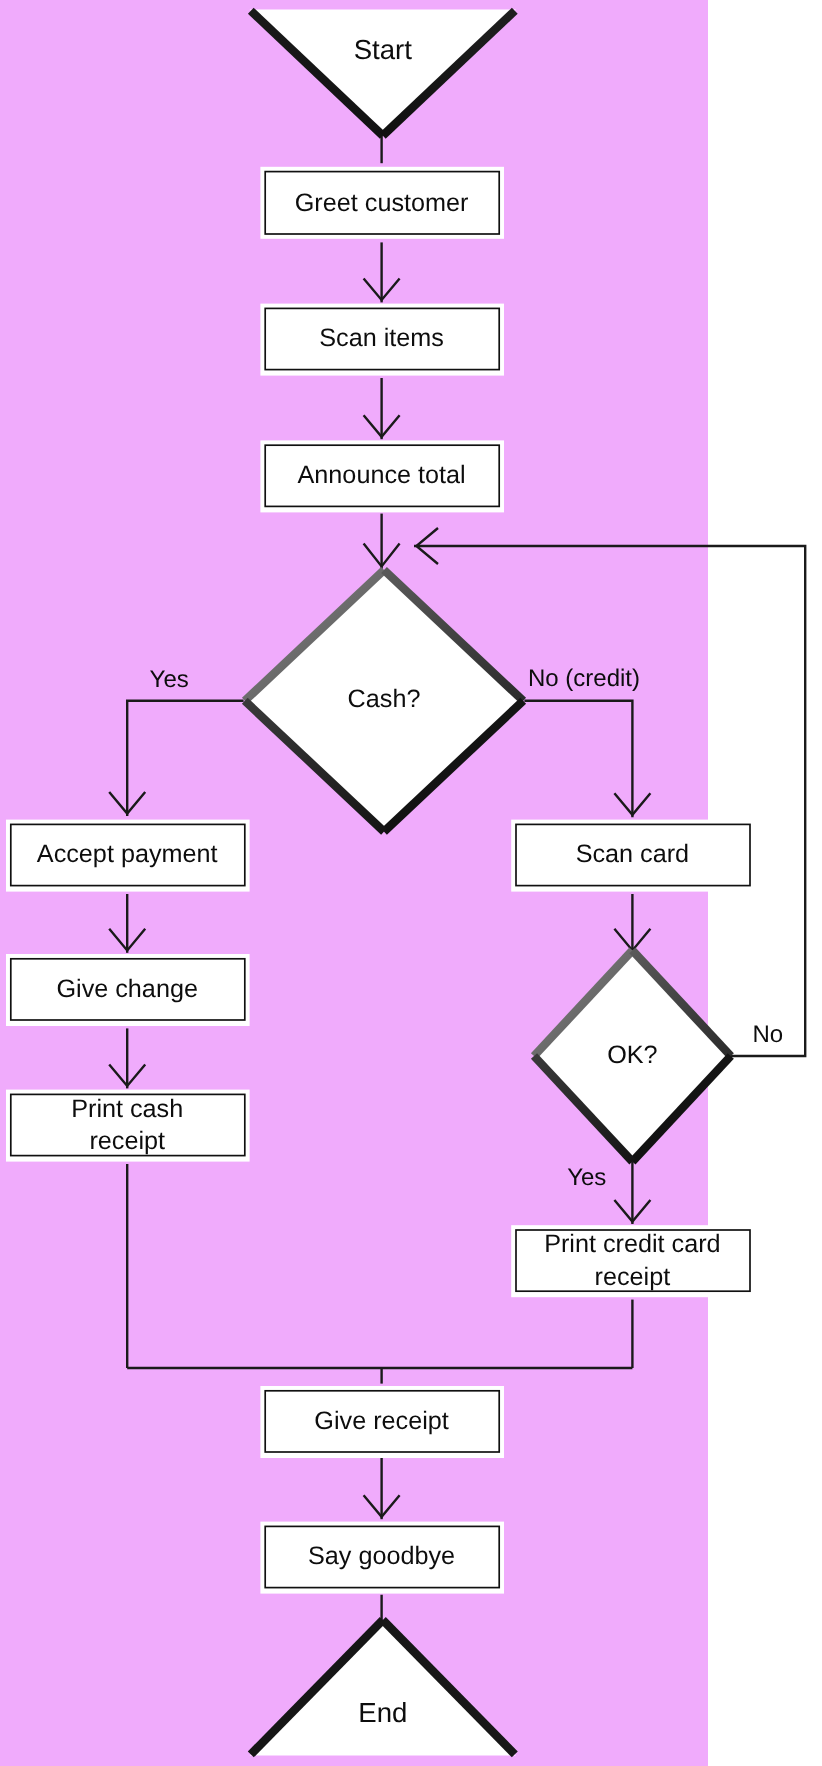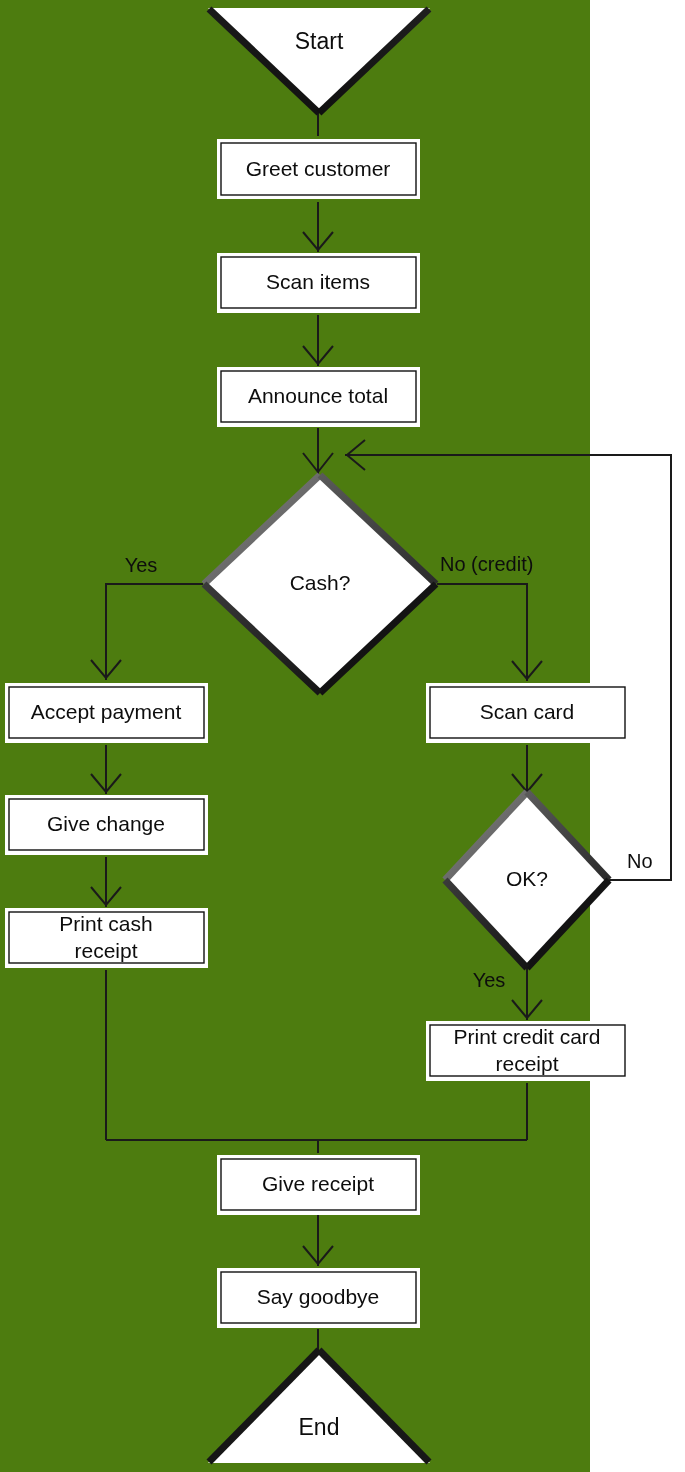--- a/index.html
+++ b/index.html
@@ -10,21 +10,21 @@
   body {
     width: 685px;
     height: 1472px;
     font-family: "Liberation Sans", sans-serif;
     overflow: hidden;
   }
   #flowchart-root {
     position: relative;
     width: 590px;
     height: 1472px;
-    background: #4d7c0f;
+    background: #f0abfc;
   }
   svg#flow-svg {
     display: block;
     width: 685px;
     height: 1472px;
   }
   .node-label {
     font-family: "Liberation Sans", sans-serif;
     font-size: 21px;
     fill: #0d0d0d;

